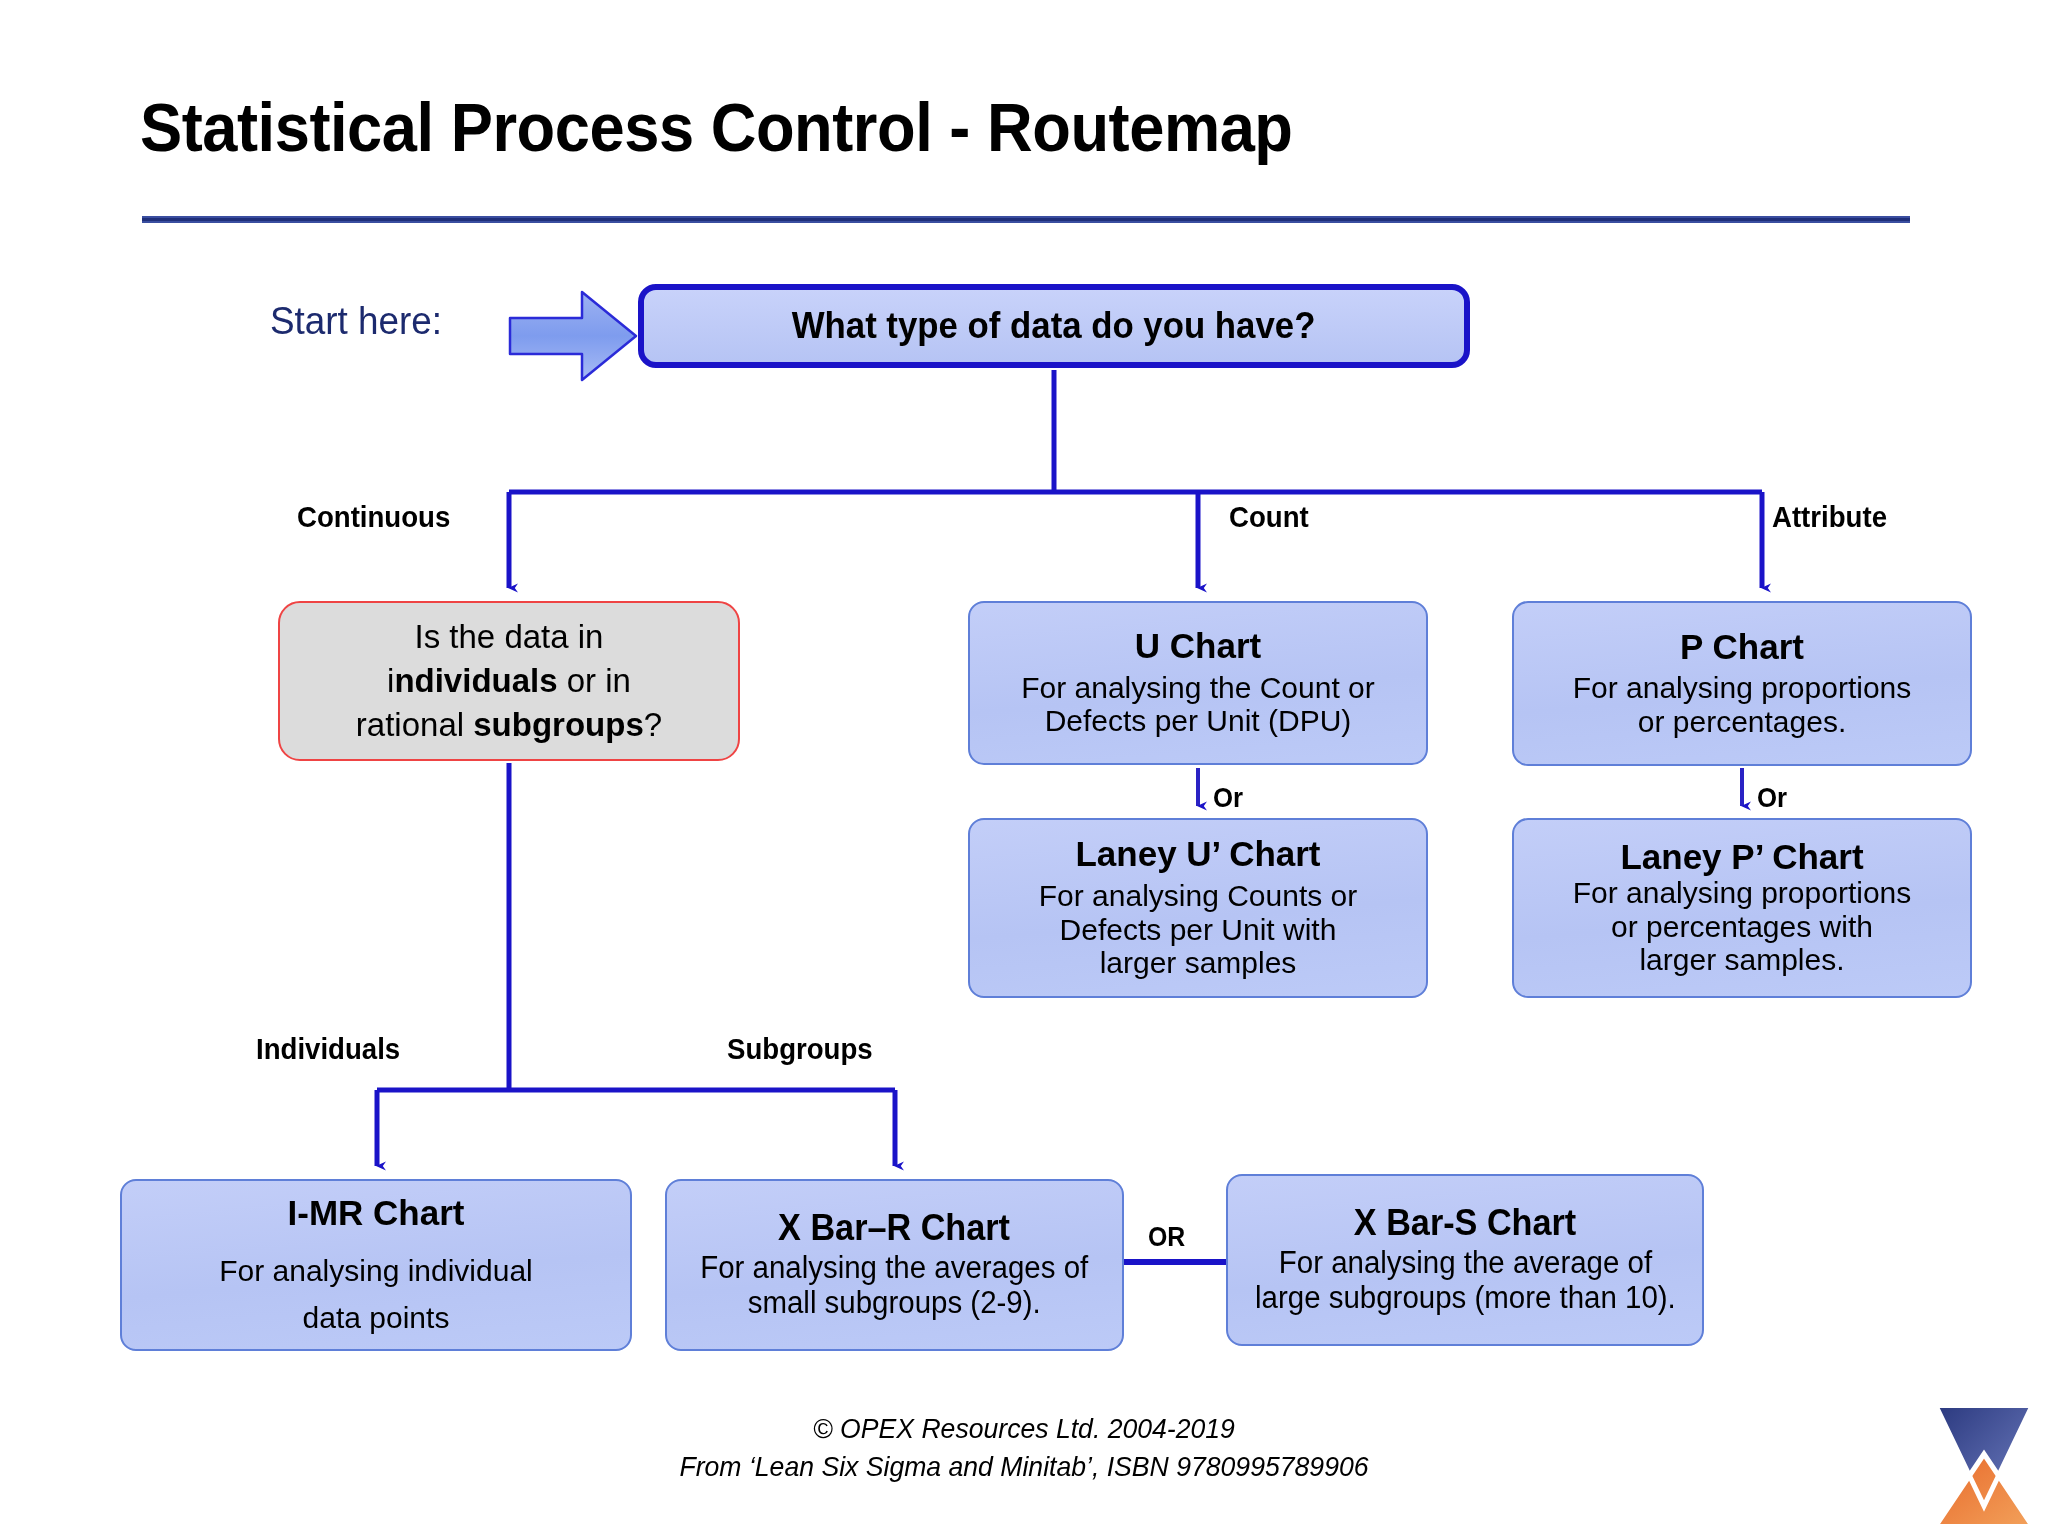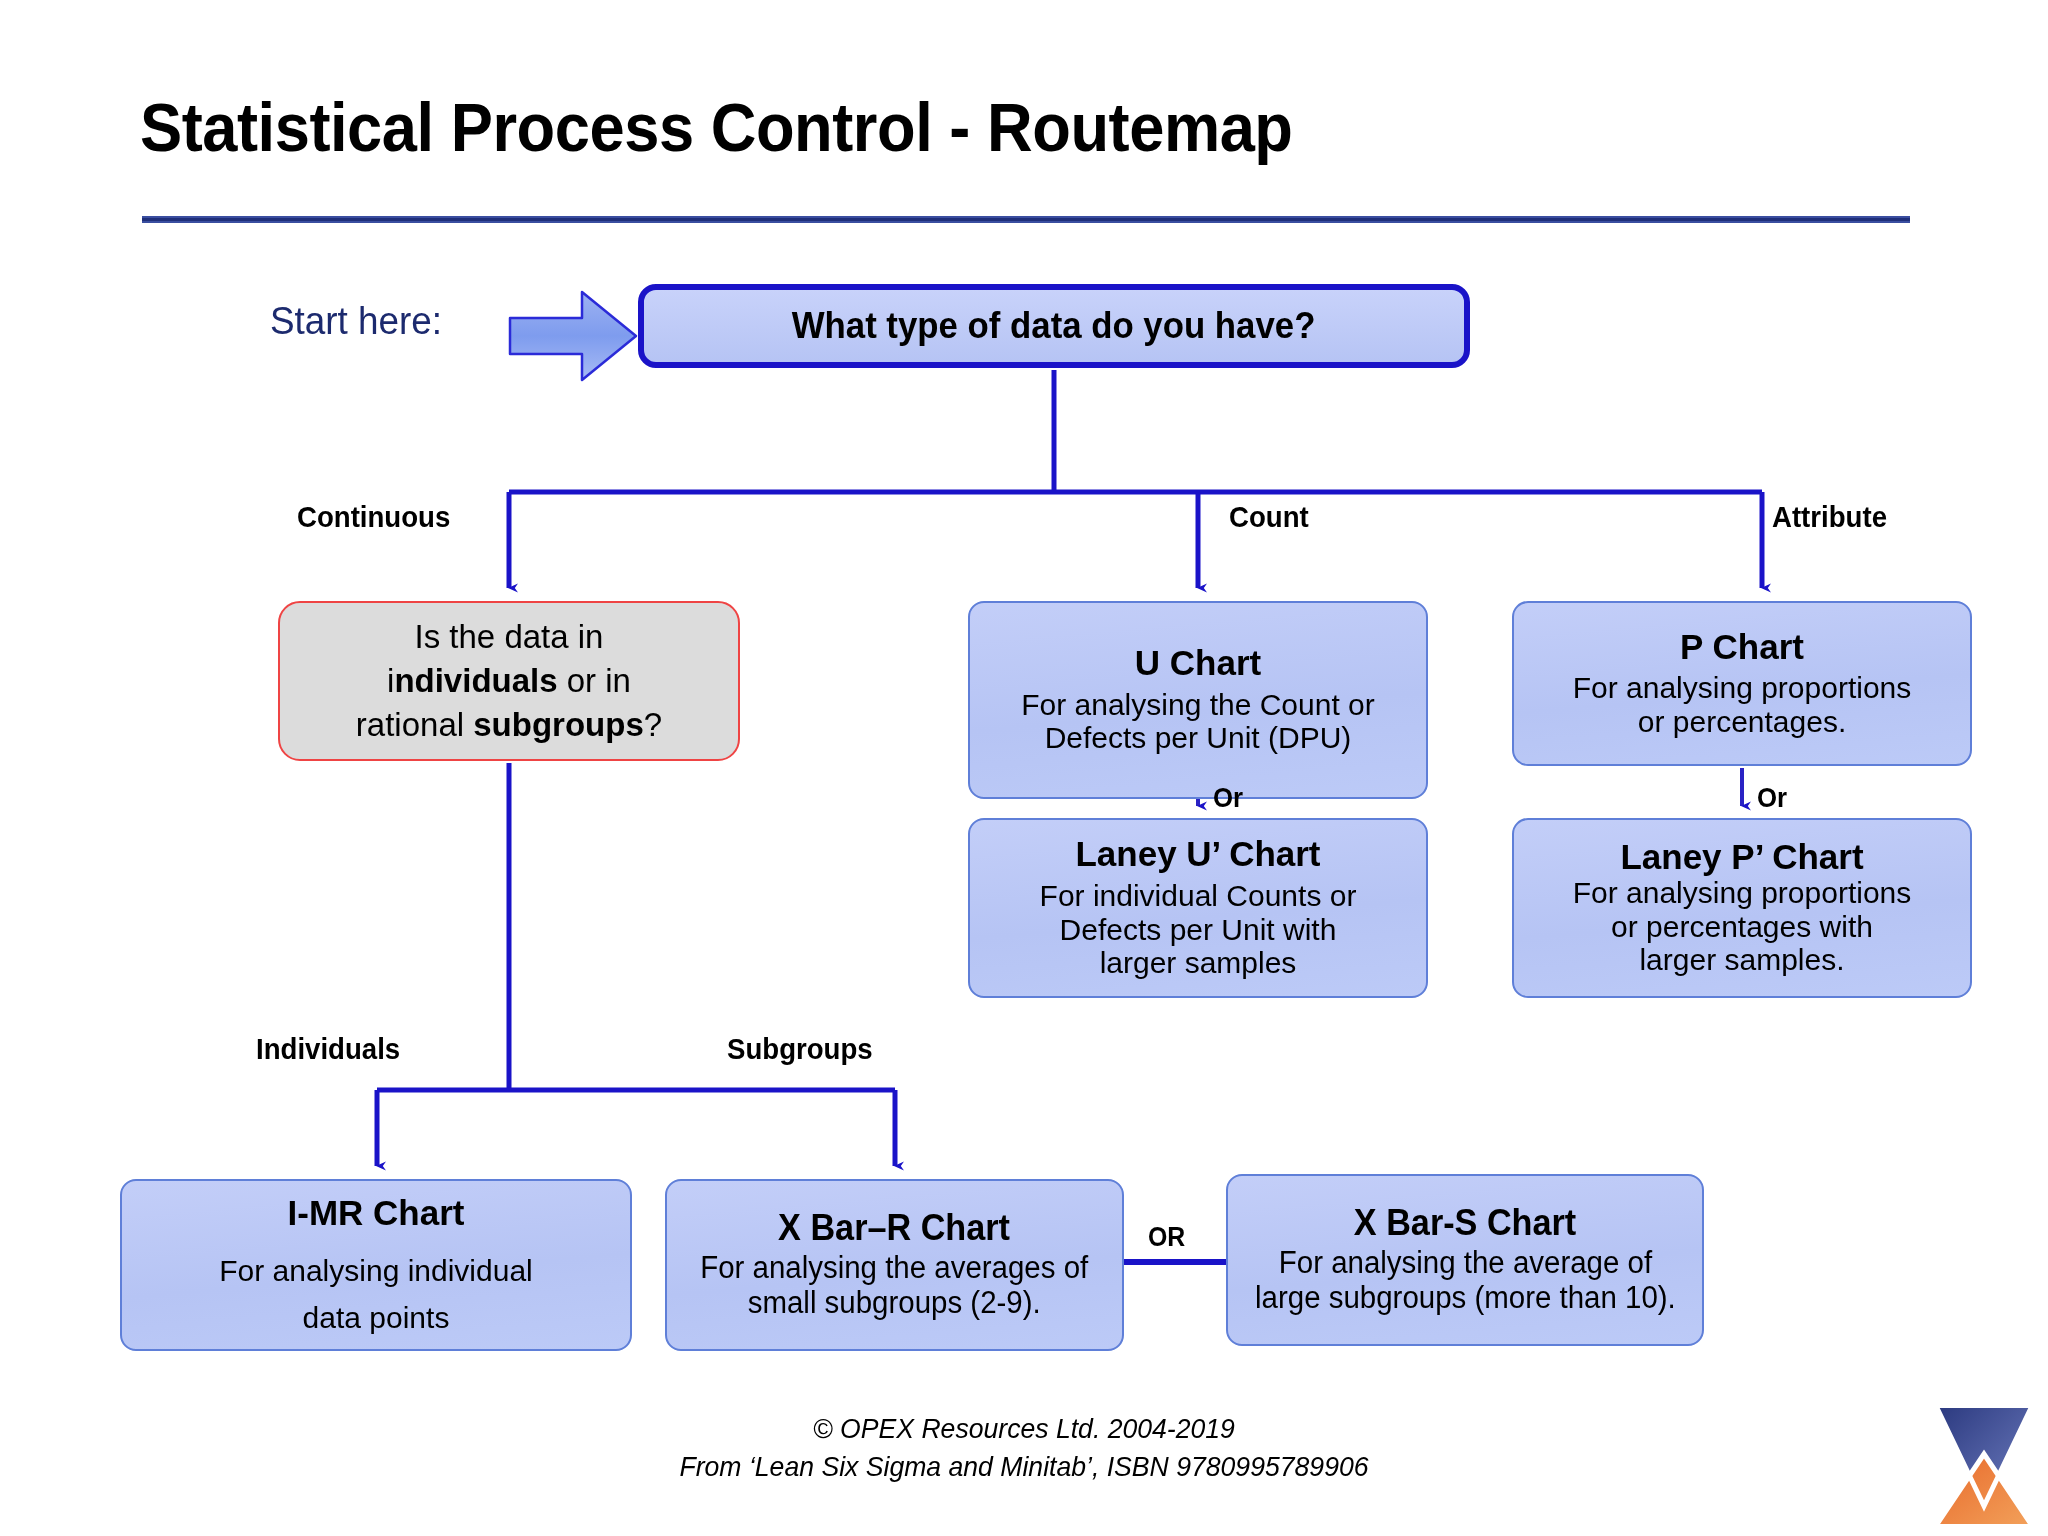--- a/index.html
+++ b/index.html
@@ -101,21 +101,21 @@
   }
 
   
   #node-root   { left: 638px;  top: 284px;  width: 832px;  height: 84px; }
   #node-root .ttl { font-size: 37px; font-family: "Liberation Sans Narrow","Liberation Sans",sans-serif; transform: scaleX(0.94); }
 
   #node-decision { left: 278px; top: 601px; width: 462px; height: 160px; }
   #node-decision .line { font-size: 33px; line-height: 1.33; white-space: nowrap; }
   #node-decision b { font-weight: bold; }
 
-  #node-u      { left: 968px;  top: 601px;  width: 460px;  height: 198px; }
+  #node-u      { left: 968px;  top: 601px;  width: 460px;  height: 164px; }
   #node-u .ttl { font-size: 35px; margin-bottom: 6px; }
   #node-u .desc{ font-size: 30px; }
 
   #node-laney-u { left: 968px; top: 818px; width: 460px; height: 180px; }
   #node-laney-u .ttl { font-size: 35px; margin-bottom: 6px; }
   #node-laney-u .desc{ font-size: 30px; }
 
   #node-p      { left: 1512px; top: 601px; width: 460px;  height: 165px; }
   #node-p .ttl { font-size: 35px; margin-bottom: 6px; }
   #node-p .desc{ font-size: 30px; }
@@ -243,21 +243,21 @@
   </div>
 
   <div class="node" id="node-u">
     <div class="ttl">U Chart</div>
     <div class="desc">For analysing the Count or</div>
     <div class="desc">Defects per Unit (DPU)</div>
   </div>
 
   <div class="node" id="node-laney-u">
     <div class="ttl">Laney U’ Chart</div>
-    <div class="desc">For individual Counts or</div>
+    <div class="desc">For analysing Counts or</div>
     <div class="desc">Defects per Unit with</div>
     <div class="desc">larger samples</div>
   </div>
 
   <div class="node" id="node-p">
     <div class="ttl">P Chart</div>
     <div class="desc">For analysing proportions</div>
     <div class="desc">or percentages.</div>
   </div>
 

